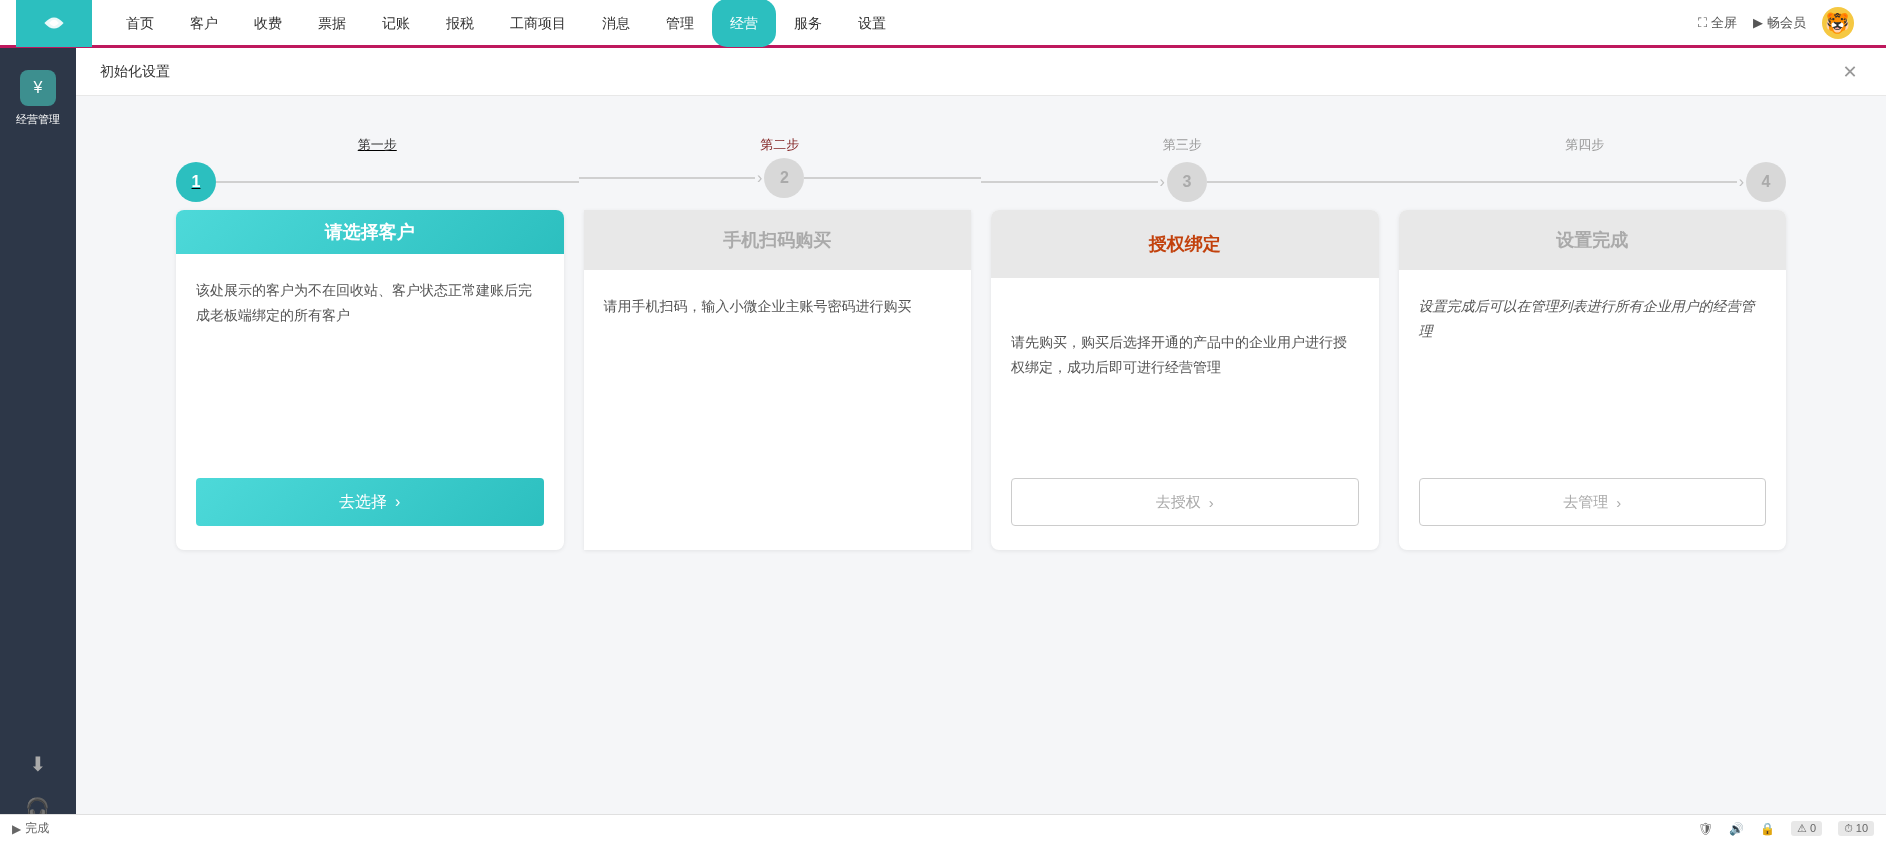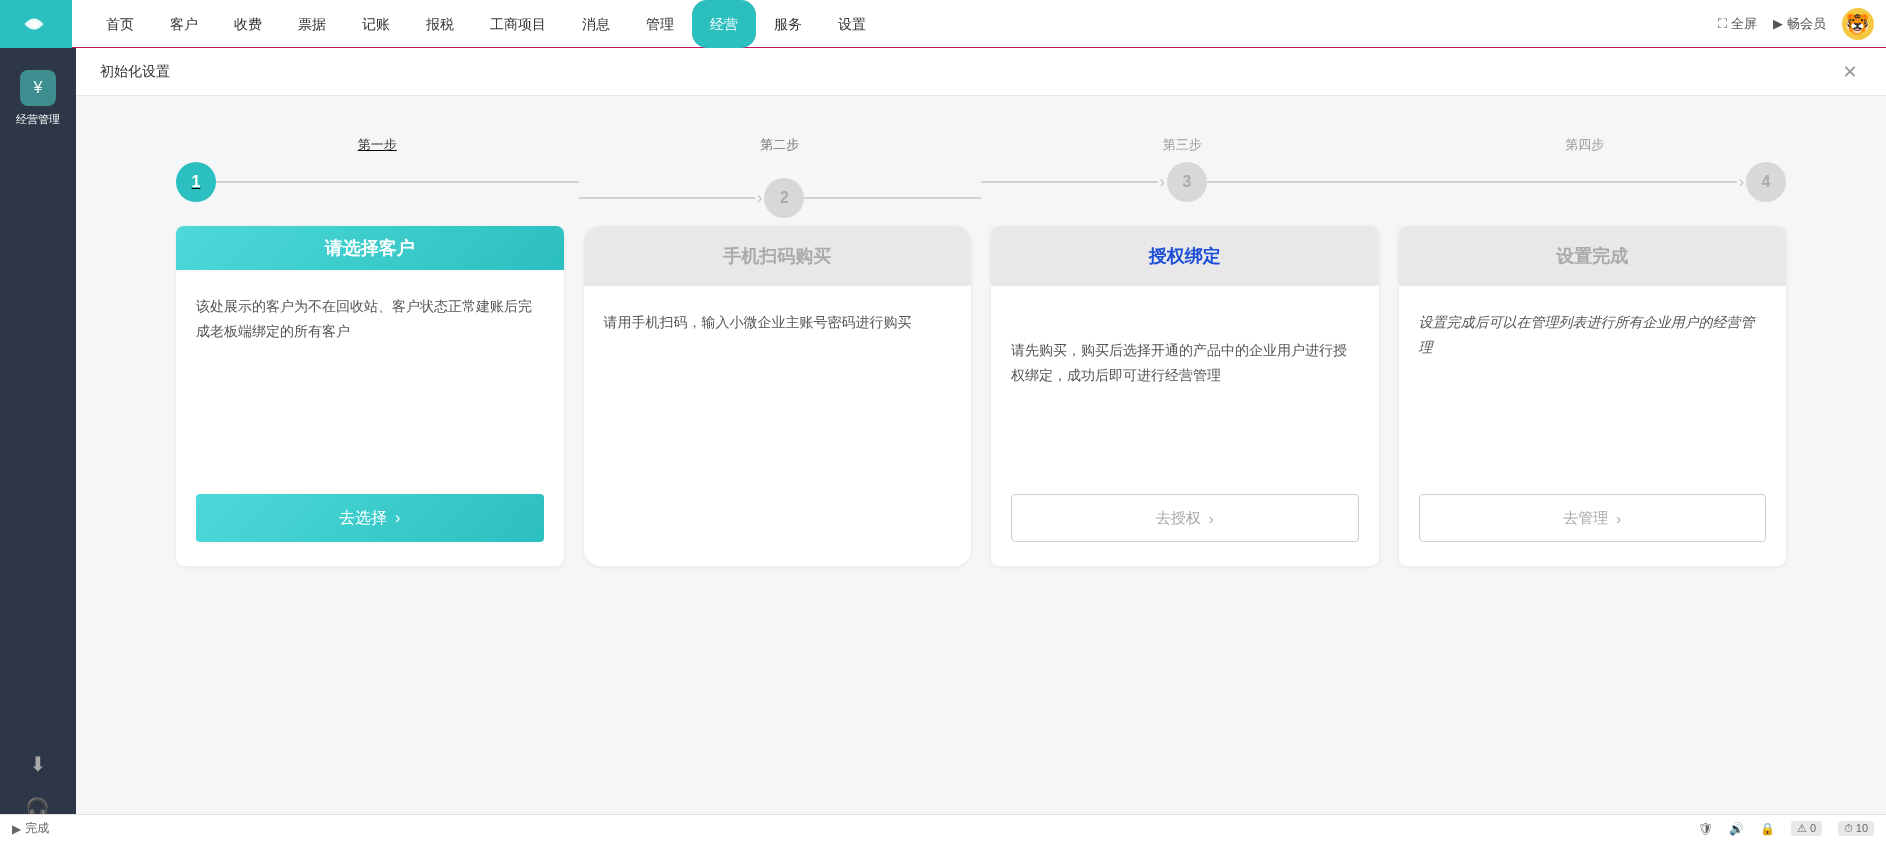--- a/index.html
+++ b/index.html
@@ -1,21 +1,21 @@
 <!DOCTYPE html>
 <html><head>
   <meta charset="utf-8">
   <style>
     * { box-sizing: border-box; margin: 0; padding: 0; }
     body { font-family: "Microsoft YaHei", "PingFang SC", sans-serif; background: #f0f2f5; width: 1886px; height: 842px; overflow: hidden; }
 
     
     .top-nav {
       display: flex; align-items: center; background: #fff; height: 48px;
-      border-bottom: 1px solid #be185d; padding: 0 12px; position: relative; z-index: 10;
+      border-bottom: 3px solid #be185d; padding: 0 32px; position: relative; z-index: 10;
     }
     .top-nav .logo {
       width: 76px; height: 48px; display: flex; align-items: center; justify-content: center;
       background: #2cbfbf; margin-left: -16px; margin-right: 16px; flex-shrink: 0;
     }
     .top-nav .logo svg { width: 32px; height: 32px; }
     .nav-items { display: flex; flex: 1; }
     .nav-item {
       padding: 0 18px; height: 48px; line-height: 48px; font-size: 14px;
       color: #333; cursor: pointer; white-space: nowrap;
@@ -142,21 +142,21 @@
 
         <div style="display:flex; align-items:flex-start; margin-bottom:8px; padding: 0 0px;" id="steps-row-container">
         <div style="flex: 1 1 0%; display: flex; flex-direction: column; align-items: center; text-decoration: underline;">
               <div style="font-size: 13px; color: rgb(51, 51, 51); margin-bottom: 8px;">第一步</div>
               <div style="display: flex; align-items: center; width: 100%;">
                 <div style="width: 40px; height: 40px; border-radius: 50%; display: flex; align-items: center; justify-content: center; font-size: 16px; font-weight: bold; flex-shrink: 0; position: relative; z-index: 2; background: rgb(44, 191, 191); color: rgb(255, 255, 255);">1</div>
                 <div style="flex: 1 1 0%; height: 2px; background: rgb(208, 208, 208);"></div>
               </div>
             </div>
             <div style="flex: 1 1 0%; display: flex; flex-direction: column; align-items: center;">
-              <div style="font-size: 13px; color: #737373; margin-bottom: 24px;">第二步</div>
+              <div style="font-size: 13px; color: #7f1d1d; margin-bottom: 4px;">第二步</div>
               <div style="display: flex; align-items: center; width: 100%;">
                 <div style="flex: 1 1 0%; height: 2px; background: rgb(208, 208, 208);"></div>
                 <span style="color: rgb(192, 192, 192); font-size: 16px; margin: 0px 2px;">›</span>
                 <div style="width: 40px; height: 40px; border-radius: 50%; display: flex; align-items: center; justify-content: center; font-size: 16px; font-weight: bold; flex-shrink: 0; position: relative; z-index: 2; background: rgb(216, 216, 216); color: rgb(170, 170, 170);">2</div>
                 <div style="flex: 1 1 0%; height: 2px; background: rgb(208, 208, 208);"></div>
               </div>
             </div>
             <div style="flex: 1 1 0%; display: flex; flex-direction: column; align-items: center;">
               <div style="font-size: 13px; color: rgb(153, 153, 153); margin-bottom: 8px;">第三步</div>
               <div style="display: flex; align-items: center; width: 100%;">
@@ -180,26 +180,26 @@
         <div style="flex: 1 1 0%; background: rgb(255, 255, 255); border-radius: 8px; min-height: 340px; display: flex; flex-direction: column; overflow: hidden; box-shadow: rgba(0, 0, 0, 0.08) 0px 1px 4px;">
               <div style="height: 44px; display: flex; align-items: center; justify-content: center; font-size: 18px; font-weight: bold; background: linear-gradient(135deg, rgb(77, 217, 217), rgb(44, 191, 191)); color: rgb(255, 255, 255);">请选择客户</div>
               <div style="flex: 1 1 0%; padding: 24px 20px; font-size: 14px; color: rgb(85, 85, 85); line-height: 1.8;">该处展示的客户为不在回收站、客户状态正常建账后完成老板端绑定的所有客户</div>
               <div style="padding: 0px 20px 24px;">
                 <button style="width: 100%; height: 48px; background: linear-gradient(135deg, rgb(77, 217, 217), rgb(44, 191, 191)); border: none; border-radius: 4px; color: rgb(255, 255, 255); font-size: 16px; cursor: pointer; display: flex; align-items: center; justify-content: center; gap: 8px;">
                   <span>去选择</span>
                   <span>›</span>
                 </button>
               </div>
             </div>
-            <div style="flex: 1 1 0%; background: rgb(255, 255, 255); border-radius: 16px; min-height: 340px; display: flex; flex-direction: column; overflow: hidden; box-shadow: rgba(0, 0, 0, 0.08) 0px 1px 4px;">
+            <div style="flex: 1 1 0%; background: rgb(255, 255, 255); border-radius: 0; min-height: 340px; display: flex; flex-direction: column; overflow: hidden; box-shadow: rgba(0, 0, 0, 0.08) 0px 1px 4px;">
               <div style="height: 60px; display: flex; align-items: center; justify-content: center; font-size: 18px; font-weight: bold; background: rgb(232, 232, 232); color: rgb(170, 170, 170);">手机扫码购买</div>
               <div style="flex: 1 1 0%; padding: 24px 20px; font-size: 14px; color: rgb(85, 85, 85); line-height: 1.8;">请用手机扫码，输入小微企业主账号密码进行购买</div>
             </div>
             <div style="flex: 1 1 0%; background: rgb(255, 255, 255); border-radius: 8px; min-height: 340px; display: flex; flex-direction: column; overflow: hidden; box-shadow: rgba(0, 0, 0, 0.08) 0px 1px 4px;">
-              <div style="height: 60px; display: flex; align-items: center; justify-content: center; font-size: 18px; font-weight: bold; background: rgb(232, 232, 232); color: #1d4ed8;">授权绑定</div>
+              <div style="height: 68px; display: flex; align-items: center; justify-content: center; font-size: 18px; font-weight: bold; background: rgb(232, 232, 232); color: #c2410c;">授权绑定</div>
               <div style="flex: 1 1 0%; padding: 24px 20px; font-size: 14px; color: rgb(85, 85, 85); line-height: 1.8; margin-top: 28px;">请先购买，购买后选择开通的产品中的企业用户进行授权绑定，成功后即可进行经营管理</div>
               <div style="padding: 0px 20px 24px;">
                 <button style="width: 100%; height: 48px; background: rgb(255, 255, 255); border: 1px solid rgb(204, 204, 204); border-radius: 4px; color: rgb(170, 170, 170); font-size: 15px; cursor: pointer; display: flex; align-items: center; justify-content: center; gap: 8px;">
                   <span>去授权</span>
                   <span>›</span>
                 </button>
               </div>
             </div>
             <div style="flex: 1 1 0%; background: rgb(255, 255, 255); border-radius: 8px; min-height: 340px; display: flex; flex-direction: column; overflow: hidden; box-shadow: rgba(0, 0, 0, 0.08) 0px 1px 4px;">
               <div style="height: 60px; display: flex; align-items: center; justify-content: center; font-size: 18px; font-weight: bold; background: rgb(232, 232, 232); color: rgb(170, 170, 170);">设置完成</div>

